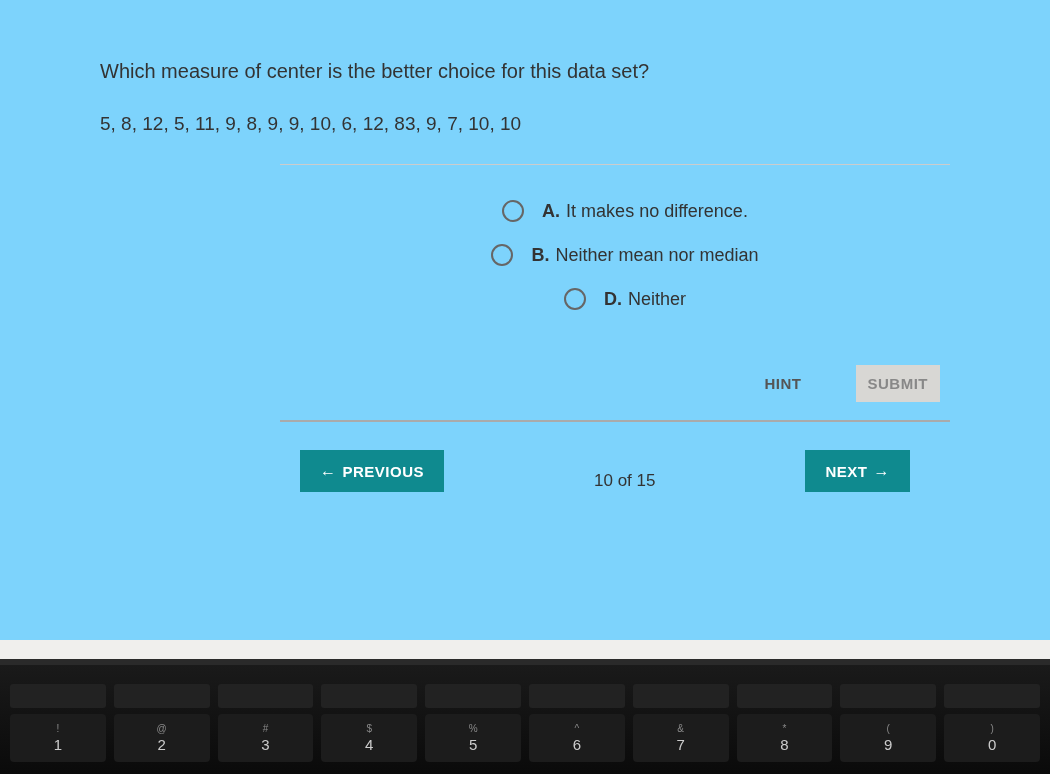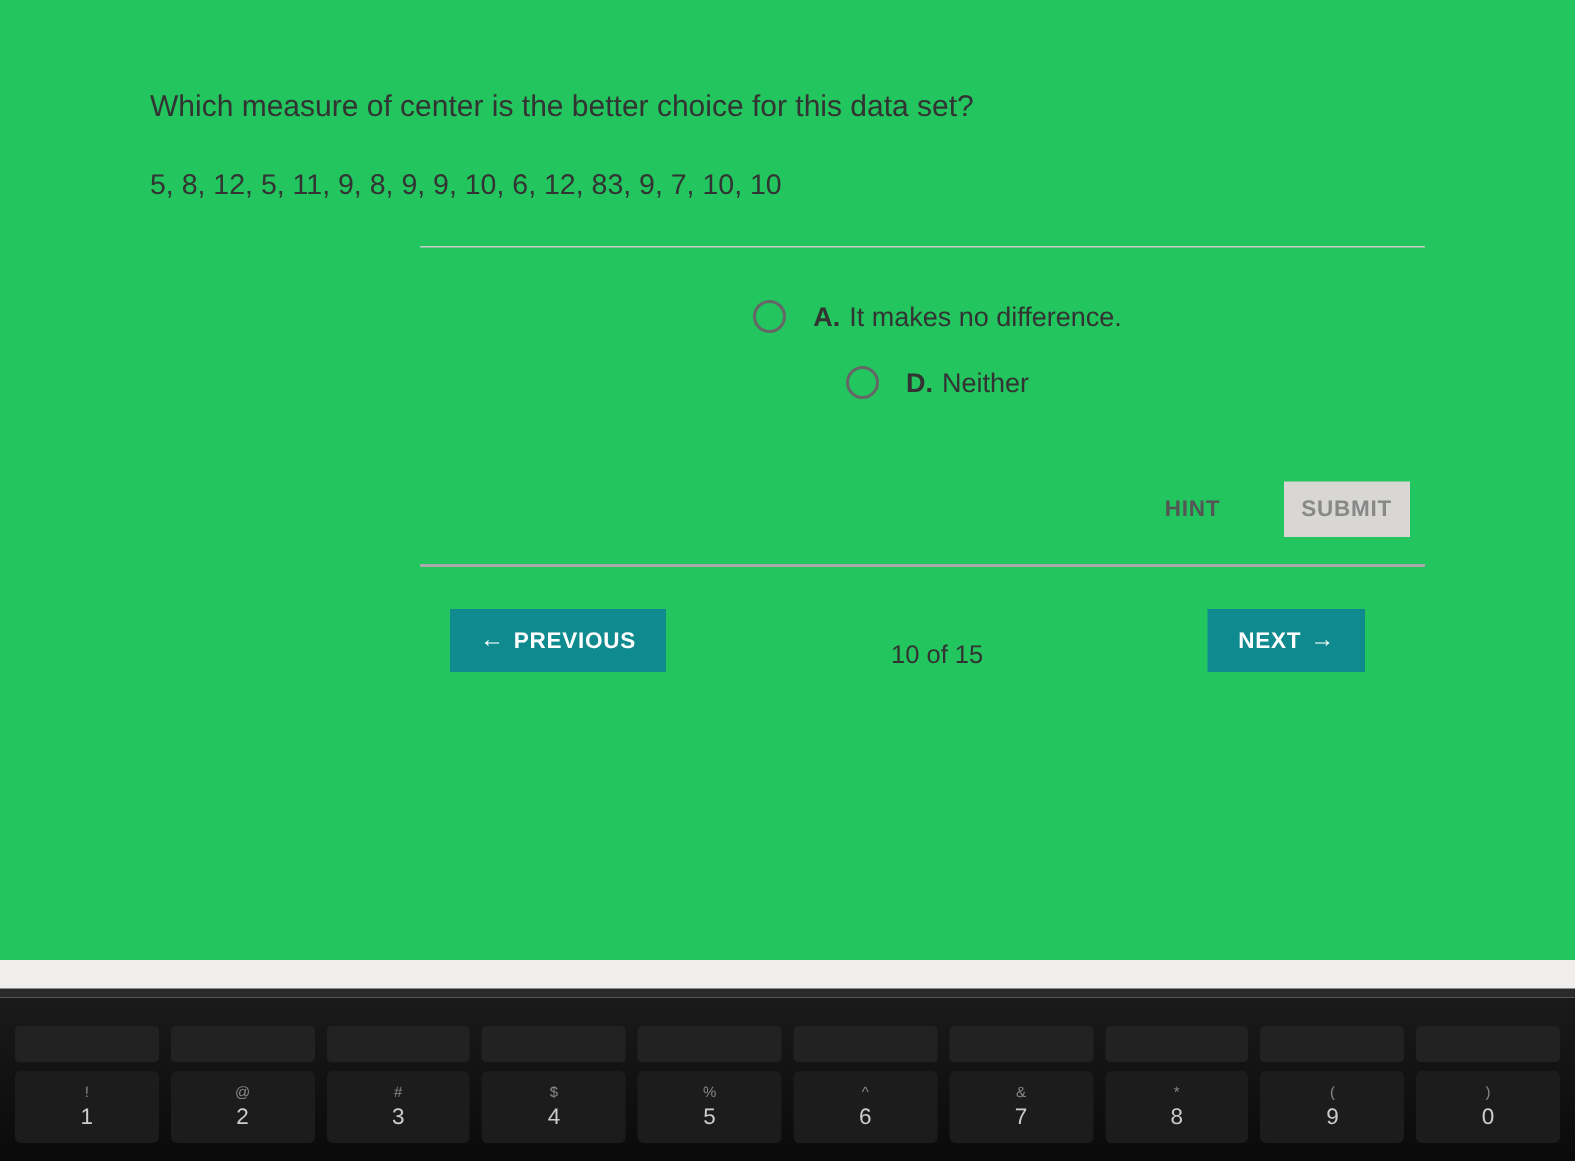--- a/index.html
+++ b/index.html
@@ -5,21 +5,21 @@
   * { box-sizing: border-box; margin: 0; padding: 0; }
   body {
     font-family: Arial, Helvetica, sans-serif;
     background: #f0efed;
     width: 1050px;
     height: 774px;
     overflow: hidden;
     position: relative;
   }
   .screen {
-    background: #22c55e;
+    background: #7dd3fc;
     padding: 60px 100px 0 100px;
     height: 640px;
   }
   .question-text {
     font-size: 20px;
     color: #333;
     margin-bottom: 30px;
   }
   .data-set {
     font-size: 19px;
@@ -52,21 +52,21 @@
     font-size: 18px;
     color: #333;
   }
   .option-label .letter {
     font-weight: bold;
     margin-right: 6px;
   }
   .action-row {
     display: flex;
     justify-content: flex-end;
-    gap: 24px;
+    gap: 36px;
     margin-top: 55px;
     padding-right: 10px;
   }
   .hint-btn {
     background: transparent;
     border: none;
     color: #555;
     font-size: 15px;
     font-weight: 600;
     padding: 10px 18px;
@@ -151,20 +151,26 @@
   <div class="options">
     <div class="option">
       <div class="radio"></div>
       <div class="option-label">
         <span class="letter">A.</span><span>It makes no difference.</span>
       </div>
     </div>
     <div class="option">
       <div class="radio"></div>
       <div class="option-label">
+        <span class="letter">B.</span><span>Neither mean nor median</span>
+      </div>
+    </div>
+    <div class="option">
+      <div class="radio"></div>
+      <div class="option-label">
         <span class="letter">D.</span><span>Neither</span>
       </div>
     </div>
   </div>
 
   <div class="action-row">
     <button class="hint-btn">HINT</button>
     <button class="submit-btn">SUBMIT</button>
   </div>
 

